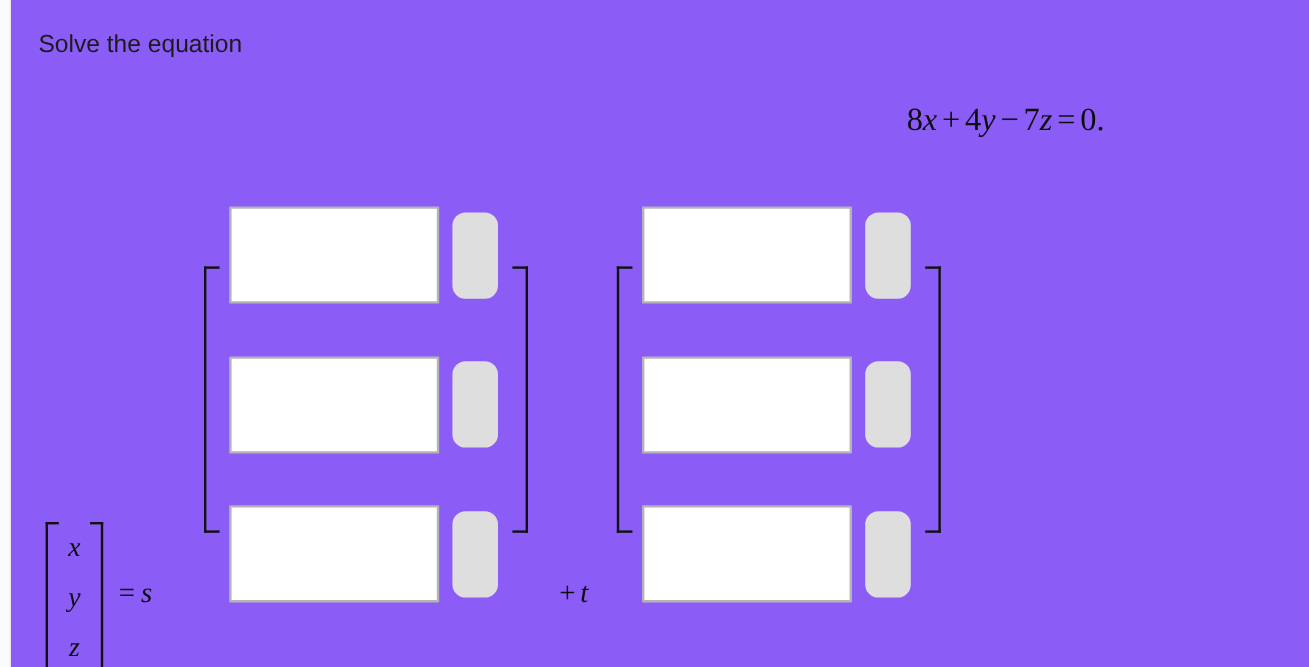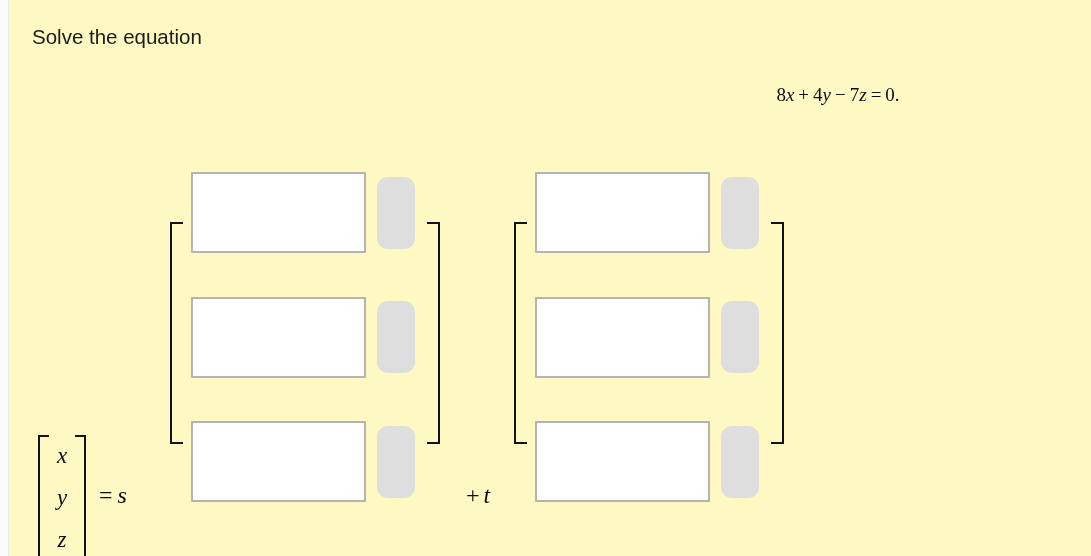--- a/index.html
+++ b/index.html
@@ -10,21 +10,21 @@
     width: 1091px;
     height: 556px;
     background: #f5f5f5;
     font-family: "Liberation Sans", sans-serif;
     overflow: hidden;
     position: relative;
   }
   #page {
     position: absolute;
     inset: 0;
-    background: #fef9c3;
+    background: #8b5cf6;
   }
   
   #left-edge-strip {
     position: absolute;
     left: 0;
     top: 0;
     width: 9px;
     height: 556px;
     background: #fbfbfb;
     border-right: 1px solid #ececec;
@@ -45,21 +45,21 @@
   
   #equation {
     position: absolute;
     left: 0;
     top: 84px;
     width: 1091px;
     text-align: center;
     padding-left: 585px;
     box-sizing: border-box;
     font-family: "Liberation Serif", serif;
-    font-size: 19px;
+    font-size: 27px;
     color: #0d0d0d;
     white-space: nowrap;
   }
   .mi { font-style: italic; font-family: "Liberation Serif", serif; }
   .mn { font-style: normal; font-family: "Liberation Serif", serif; }
   .mo { font-style: normal; font-family: "Liberation Serif", serif; padding: 0 4px; }
 
   
   #expression {
     position: absolute;

